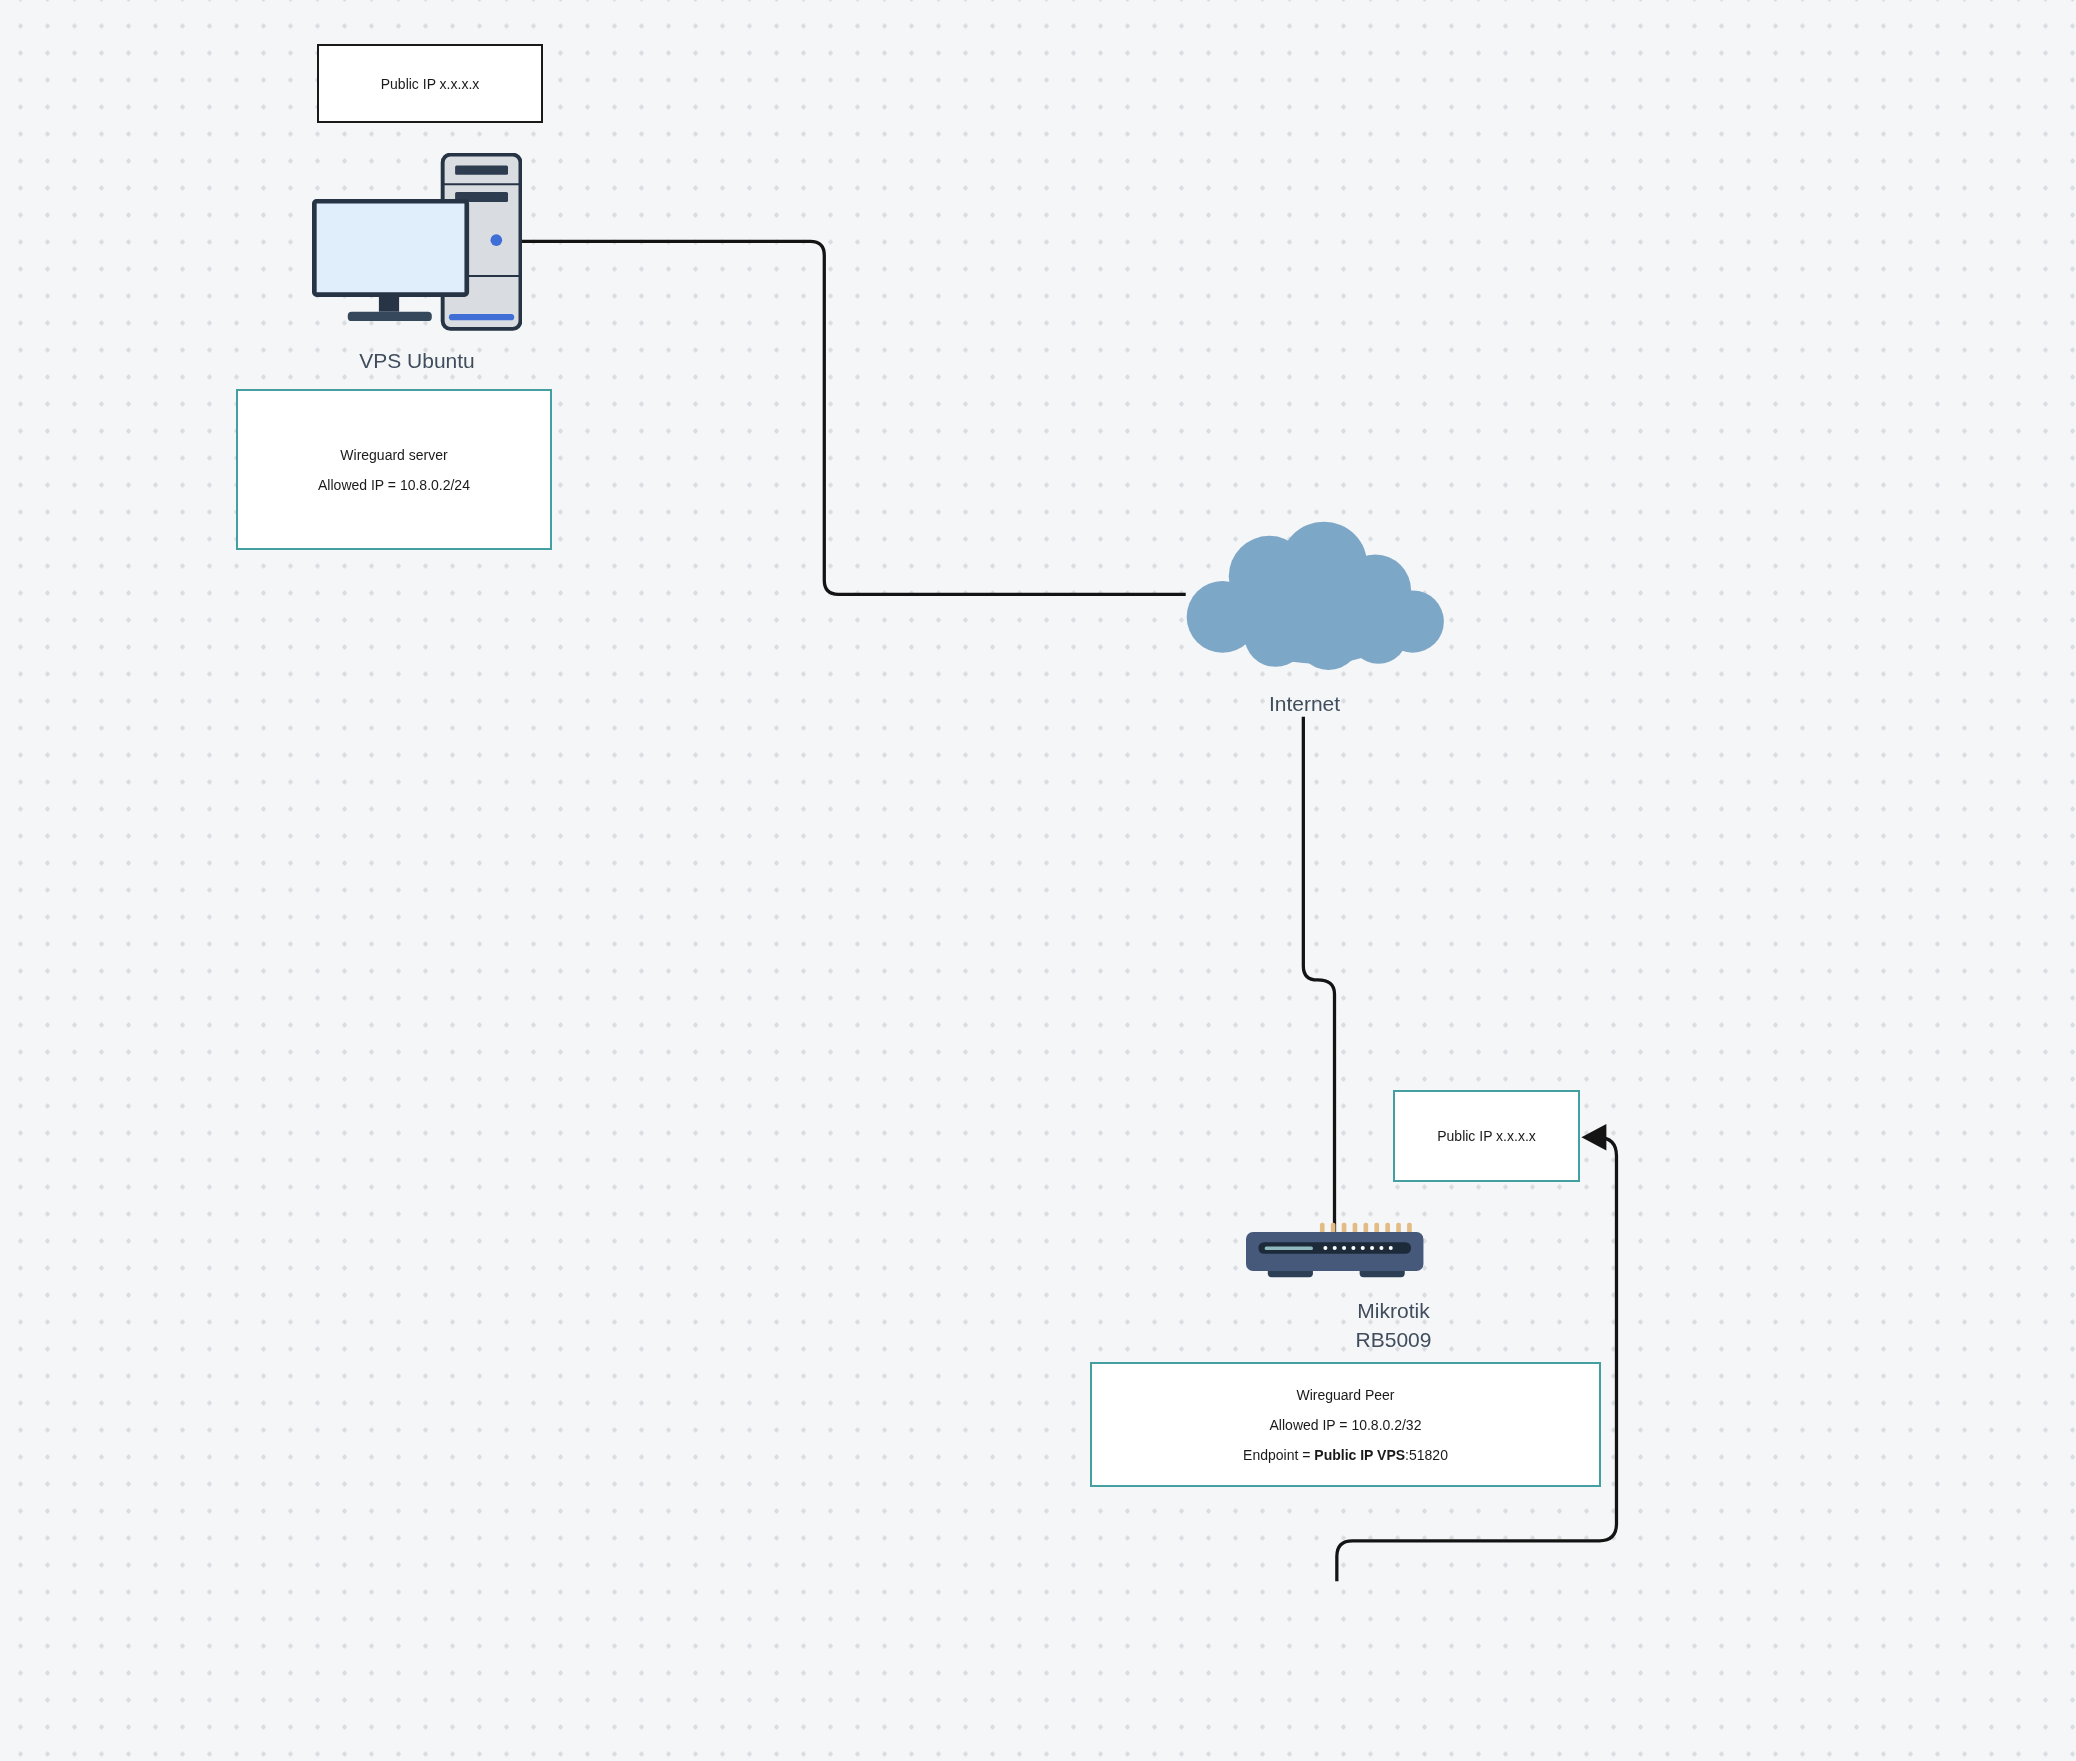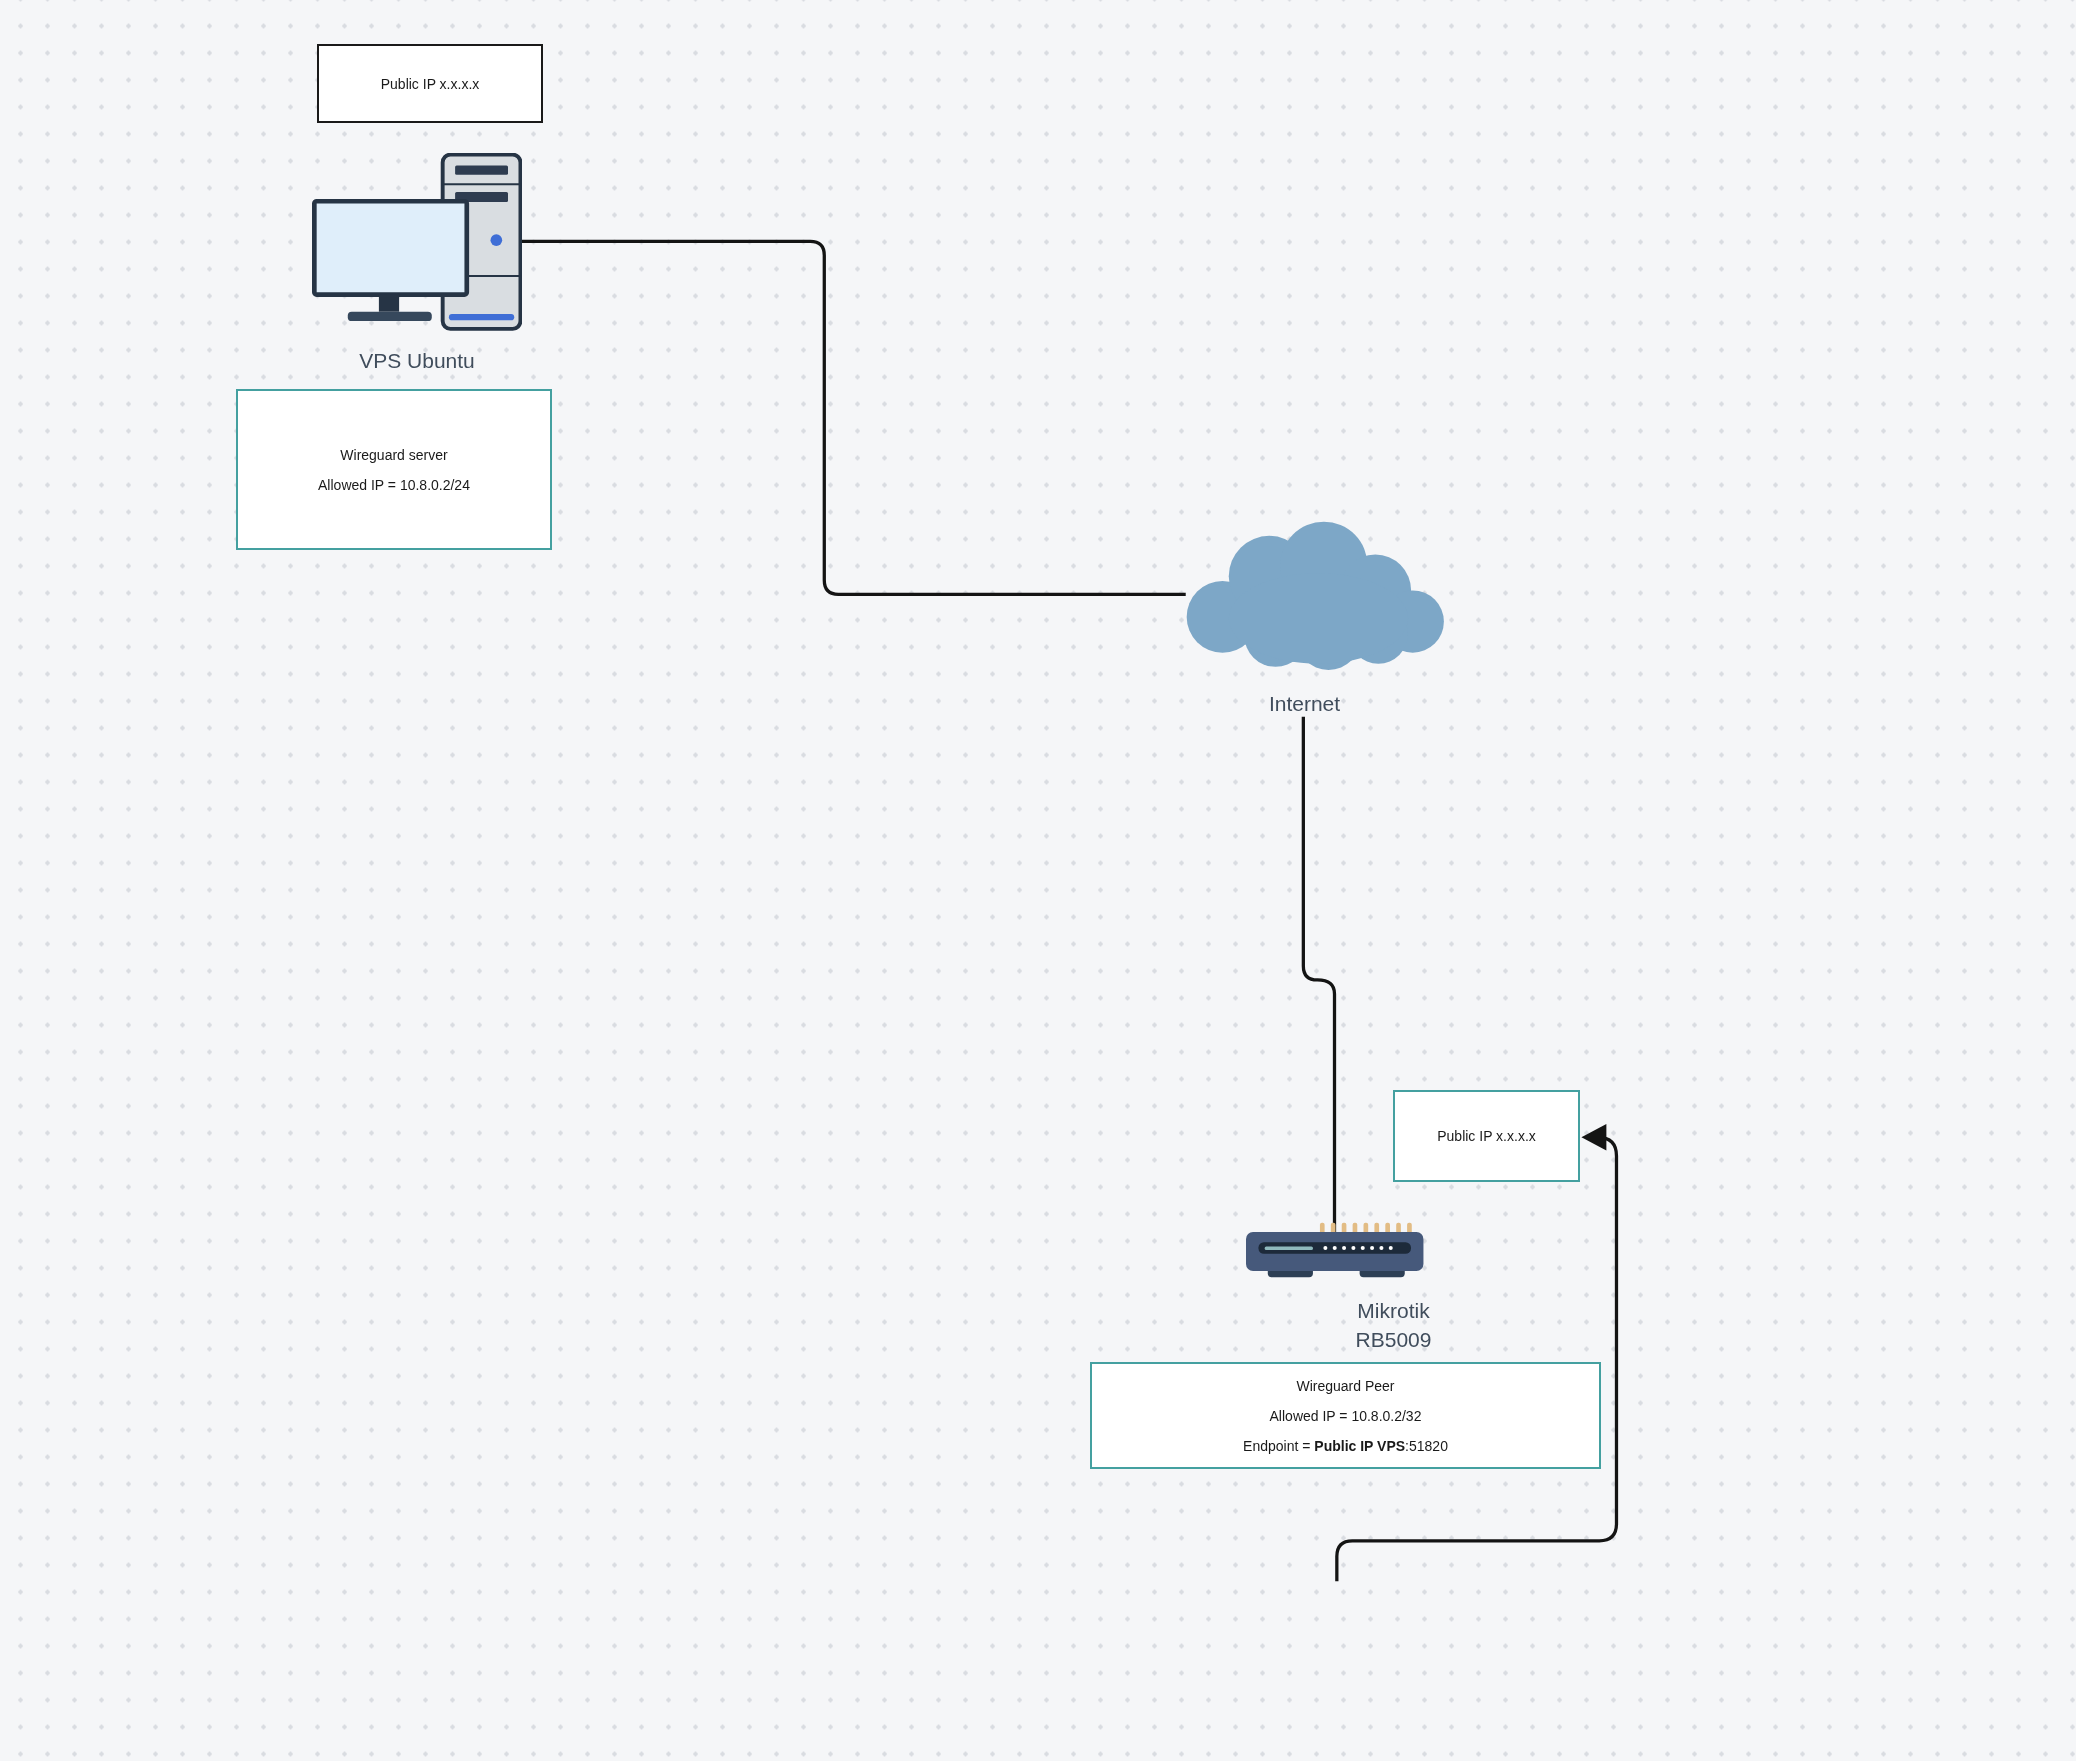--- a/index.html
+++ b/index.html
@@ -116,21 +116,21 @@
   </div>
   <div class="caption" style="left:1307px;top:1296px;width:173px;text-align:center;">
     <div>Mikrotik</div>
     <div>RB5009</div>
   </div>
 
   <div class="node teal" style="left:1393px;top:1090px;width:187px;height:92px;">
     <span>Public IP x.x.x.x</span>
   </div>
 
-  <div class="node teal" style="left:1090px;top:1362px;width:511px;height:107px;">
+  <div class="node teal" style="left:1090px;top:1362px;width:511px;height:125px;">
     <span>Wireguard Peer</span>
     <span>Allowed IP = 10.8.0.2/32</span>
     <span>
       <span>Endpoint = </span><b>Public IP VPS</b><span>:51820</span>
     </span>
   </div>
 
 
 </div>
 

